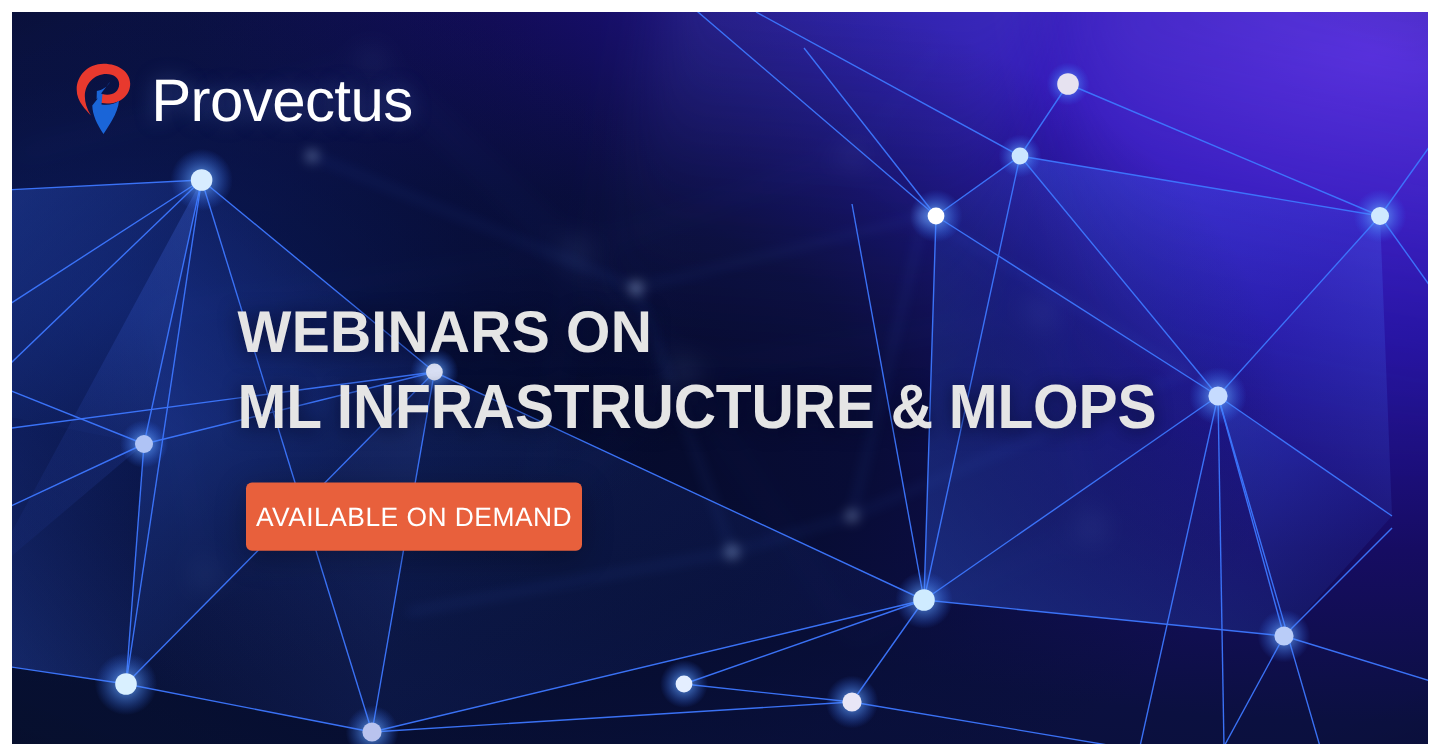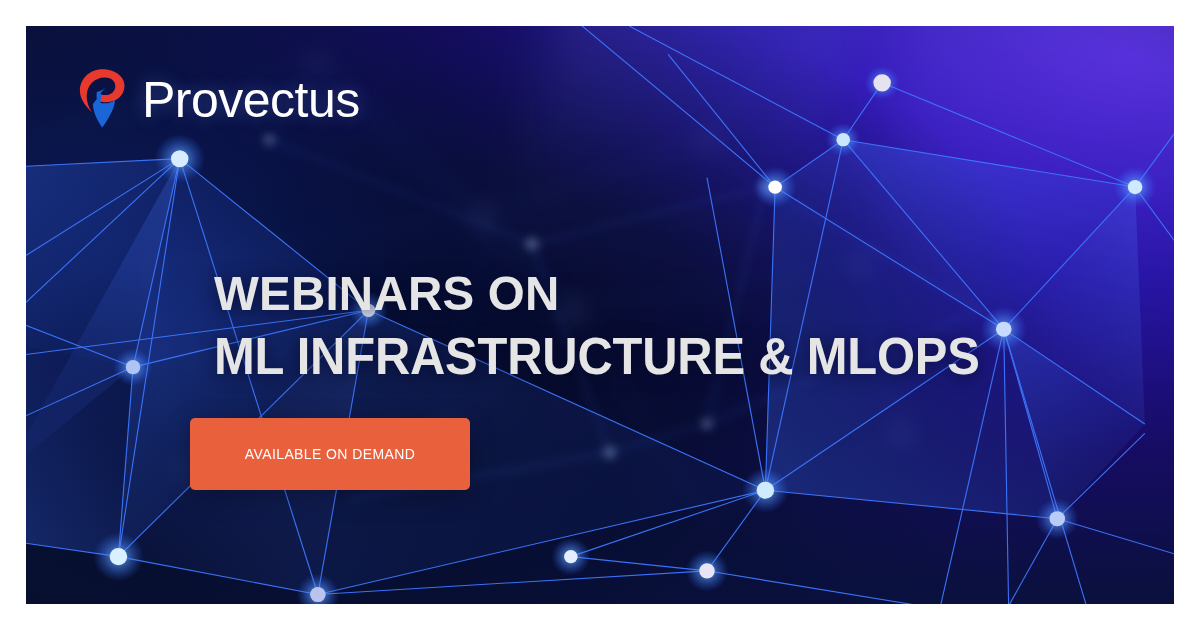--- a/index.html
+++ b/index.html
@@ -10,21 +10,21 @@
   }
 
   
   .banner{
     position:relative;
     width:1200px;
     height:630px;
     background:#ffffff;
     overflow:hidden;
     box-sizing:border-box;
-    padding:26px;
+    padding:10px;
   }
 
   
   .stage{
     position:relative;
     width:100%;
     height:100%;
     overflow:hidden;
     background:#0a1338;
     isolation:isolate;
@@ -114,29 +114,29 @@
   }
   .headline .l1{
     display:block;
     transform:scaleX(.97);
     transform-origin:left center;
   }
 
   
   .cta{
     position:absolute;
-    left:164px;
+    left:195px;
     top:392px;
     width:280px;
-    height:72px;
+    height:57px;
     background:#e8603c;
     border:none;
     border-radius:5px;
     color:#ffffff;
-    font-size:14px;
+    font-size:22px;
     letter-spacing:.4px;
     font-weight:400;
     cursor:pointer;
     display:flex;
     align-items:center;
     justify-content:center;
     z-index:7;
     box-shadow:0 6px 26px rgba(0,0,0,.28);
     font-family:"Liberation Sans","DejaVu Sans",sans-serif;
   }

